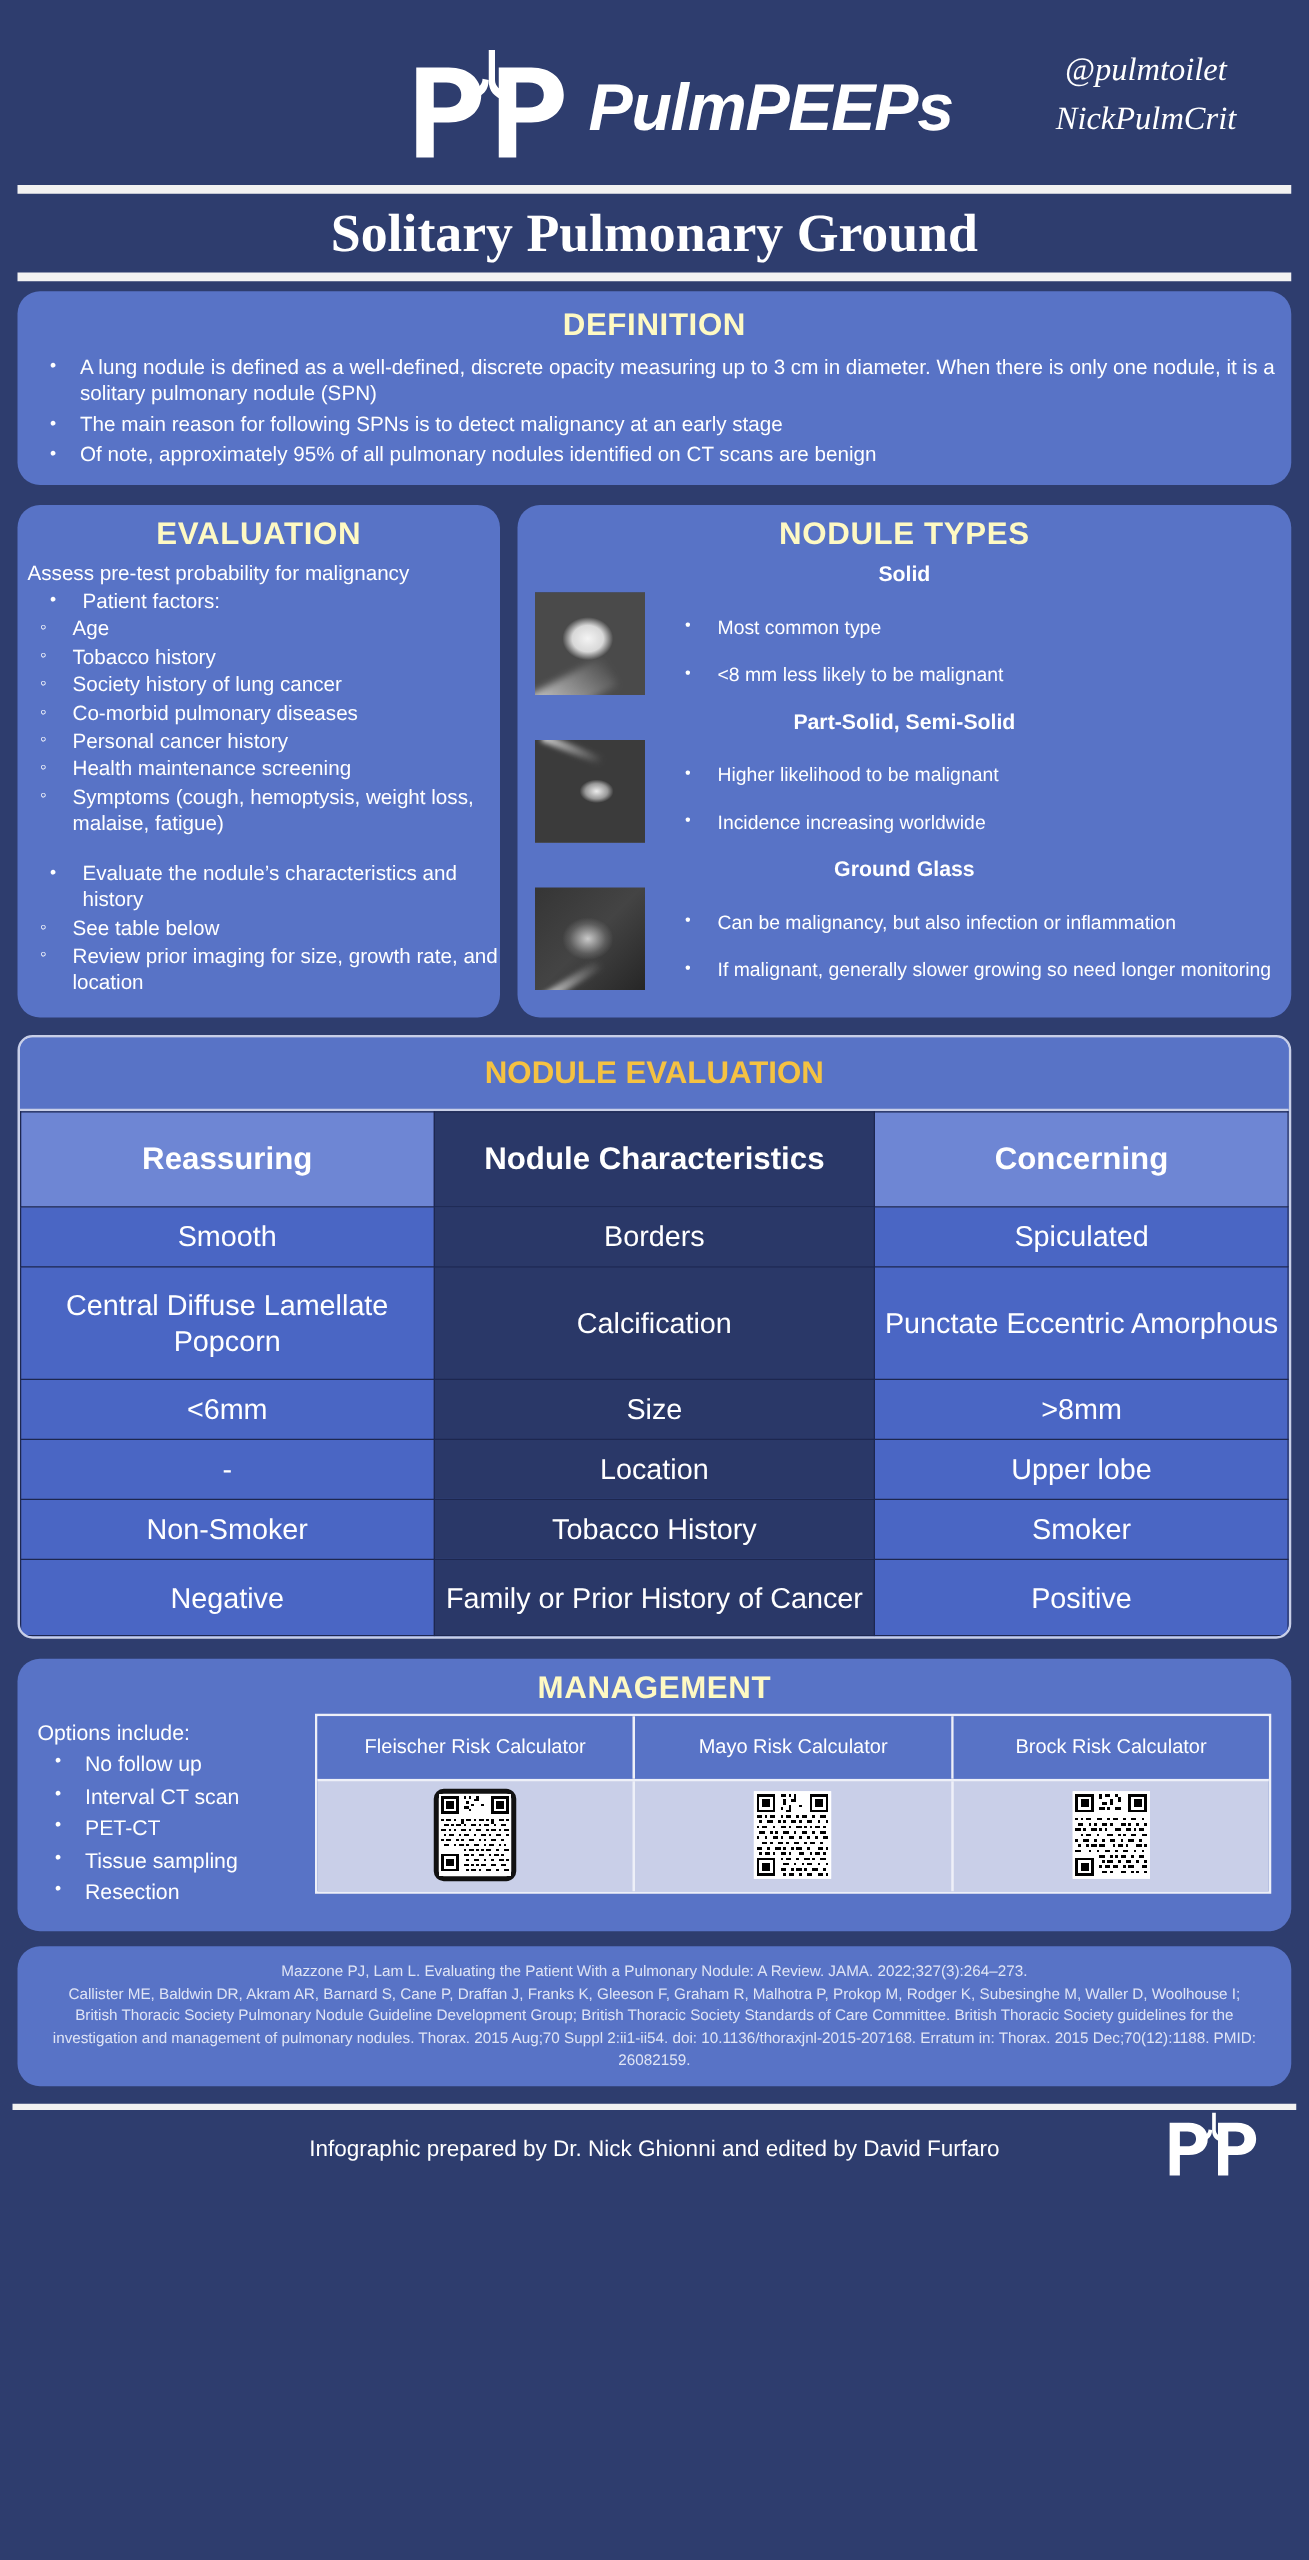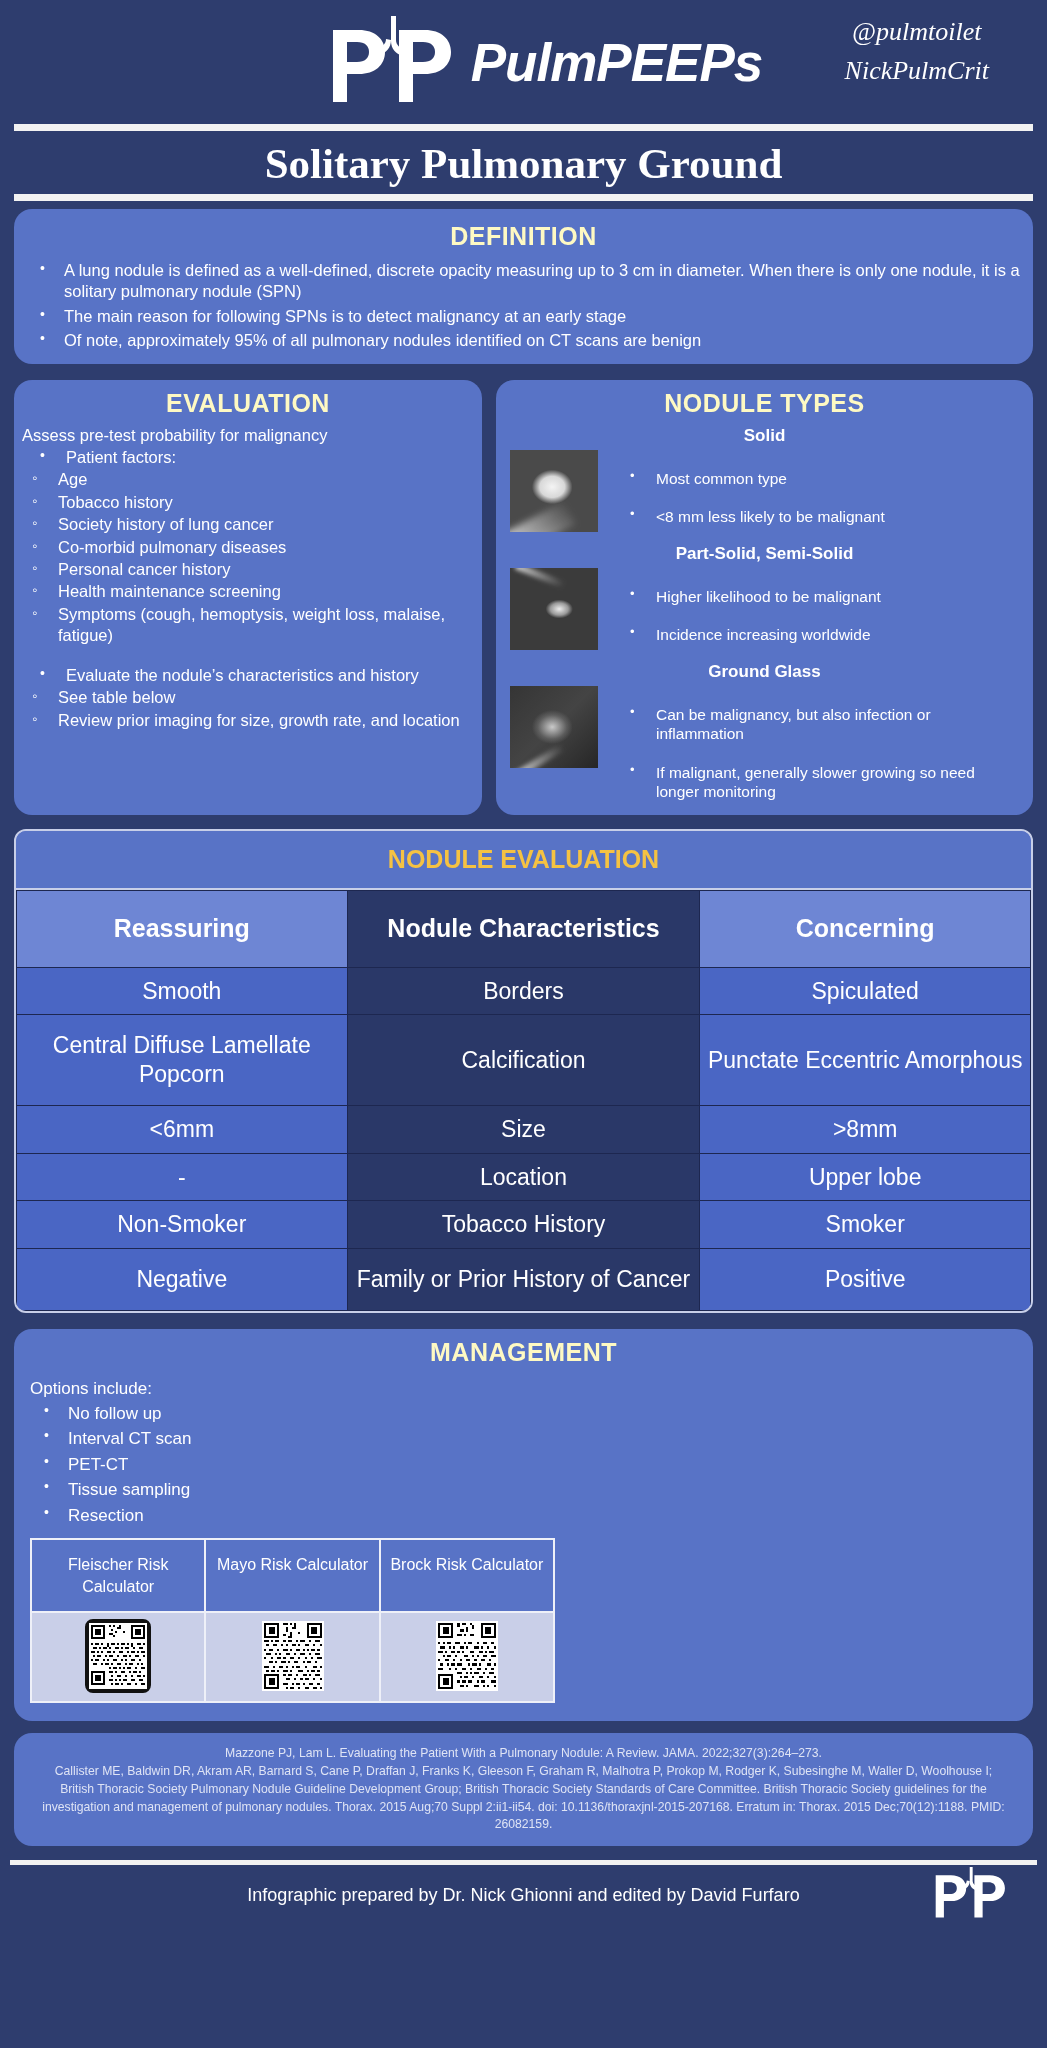--- a/index.html
+++ b/index.html
@@ -17,20 +17,21 @@
     background: #2e3d6e;
   }
 
   
   .header {
     height: 124px;
     display: flex;
     align-items: center;
     justify-content: center;
     position: relative;
+    margin-top: 24px;
   }
   .logo-wrap {
     display: flex;
     align-items: center;
     gap: 0px;
     margin-left: 40px;
   }
   .logo-svg { display:block; }
   .logo-text {
     color: #ffffff;
@@ -104,21 +105,21 @@
     font-size: 14px;
   }
 
   
   .mid-row {
     display: flex;
     gap: 14px;
     margin: 16px 14px 0 14px;
     align-items: stretch;
   }
-  .eval-panel { width: 468px; padding-bottom: 16px; }
+  .eval-panel { width: 386px; padding-bottom: 16px; }
   .types-panel { flex: 1; padding-bottom: 14px; }
 
   .eval-lead { color:#fff; font-size: 16.5px; padding: 2px 0 0 8px; }
   ul.lv1 { list-style: none; padding: 0; margin: 0; }
   ul.lv1 > li {
     position: relative; padding-left: 52px; color:#fff;
     font-size: 16.5px; line-height: 1.3; margin-top: 2px;
   }
   ul.lv1 > li:before {
     content: "\2022"; position: absolute; left: 26px; top: -1px; font-size: 14px;
@@ -203,21 +204,21 @@
   tr.headrow td.side { background: #6e86d4; font-weight: bold; font-size: 25px; }
   tr.headrow td.mid  { background: #2a3868; font-weight: bold; font-size: 25px; }
   tr.headrow td { padding: 22px 4px; }
   tr.r-tall td { padding: 16px 4px; }
 
   
   .mgmt {
     margin: 16px 14px 0 14px;
     padding-bottom: 18px;
   }
-  .mgmt-inner { display: flex; gap: 10px; padding: 0 16px; align-items: flex-start; flex-direction: column; }
+  .mgmt-inner { display: flex; gap: 10px; padding: 0 16px; align-items: flex-start; }
   .mgmt-left { width: 212px; padding-top: 6px; }
   .mgmt-left .lead { color:#fff; font-size: 17px; }
   ul.mbul { list-style:none; padding:0; margin:2px 0 0 0; }
   ul.mbul > li {
     position: relative; padding-left: 38px; color:#fff;
     font-size: 17px; line-height: 1.5;
   }
   ul.mbul > li:before {
     content:"\2022"; position:absolute; left: 14px; top:-1px; font-size: 14px;
   }

